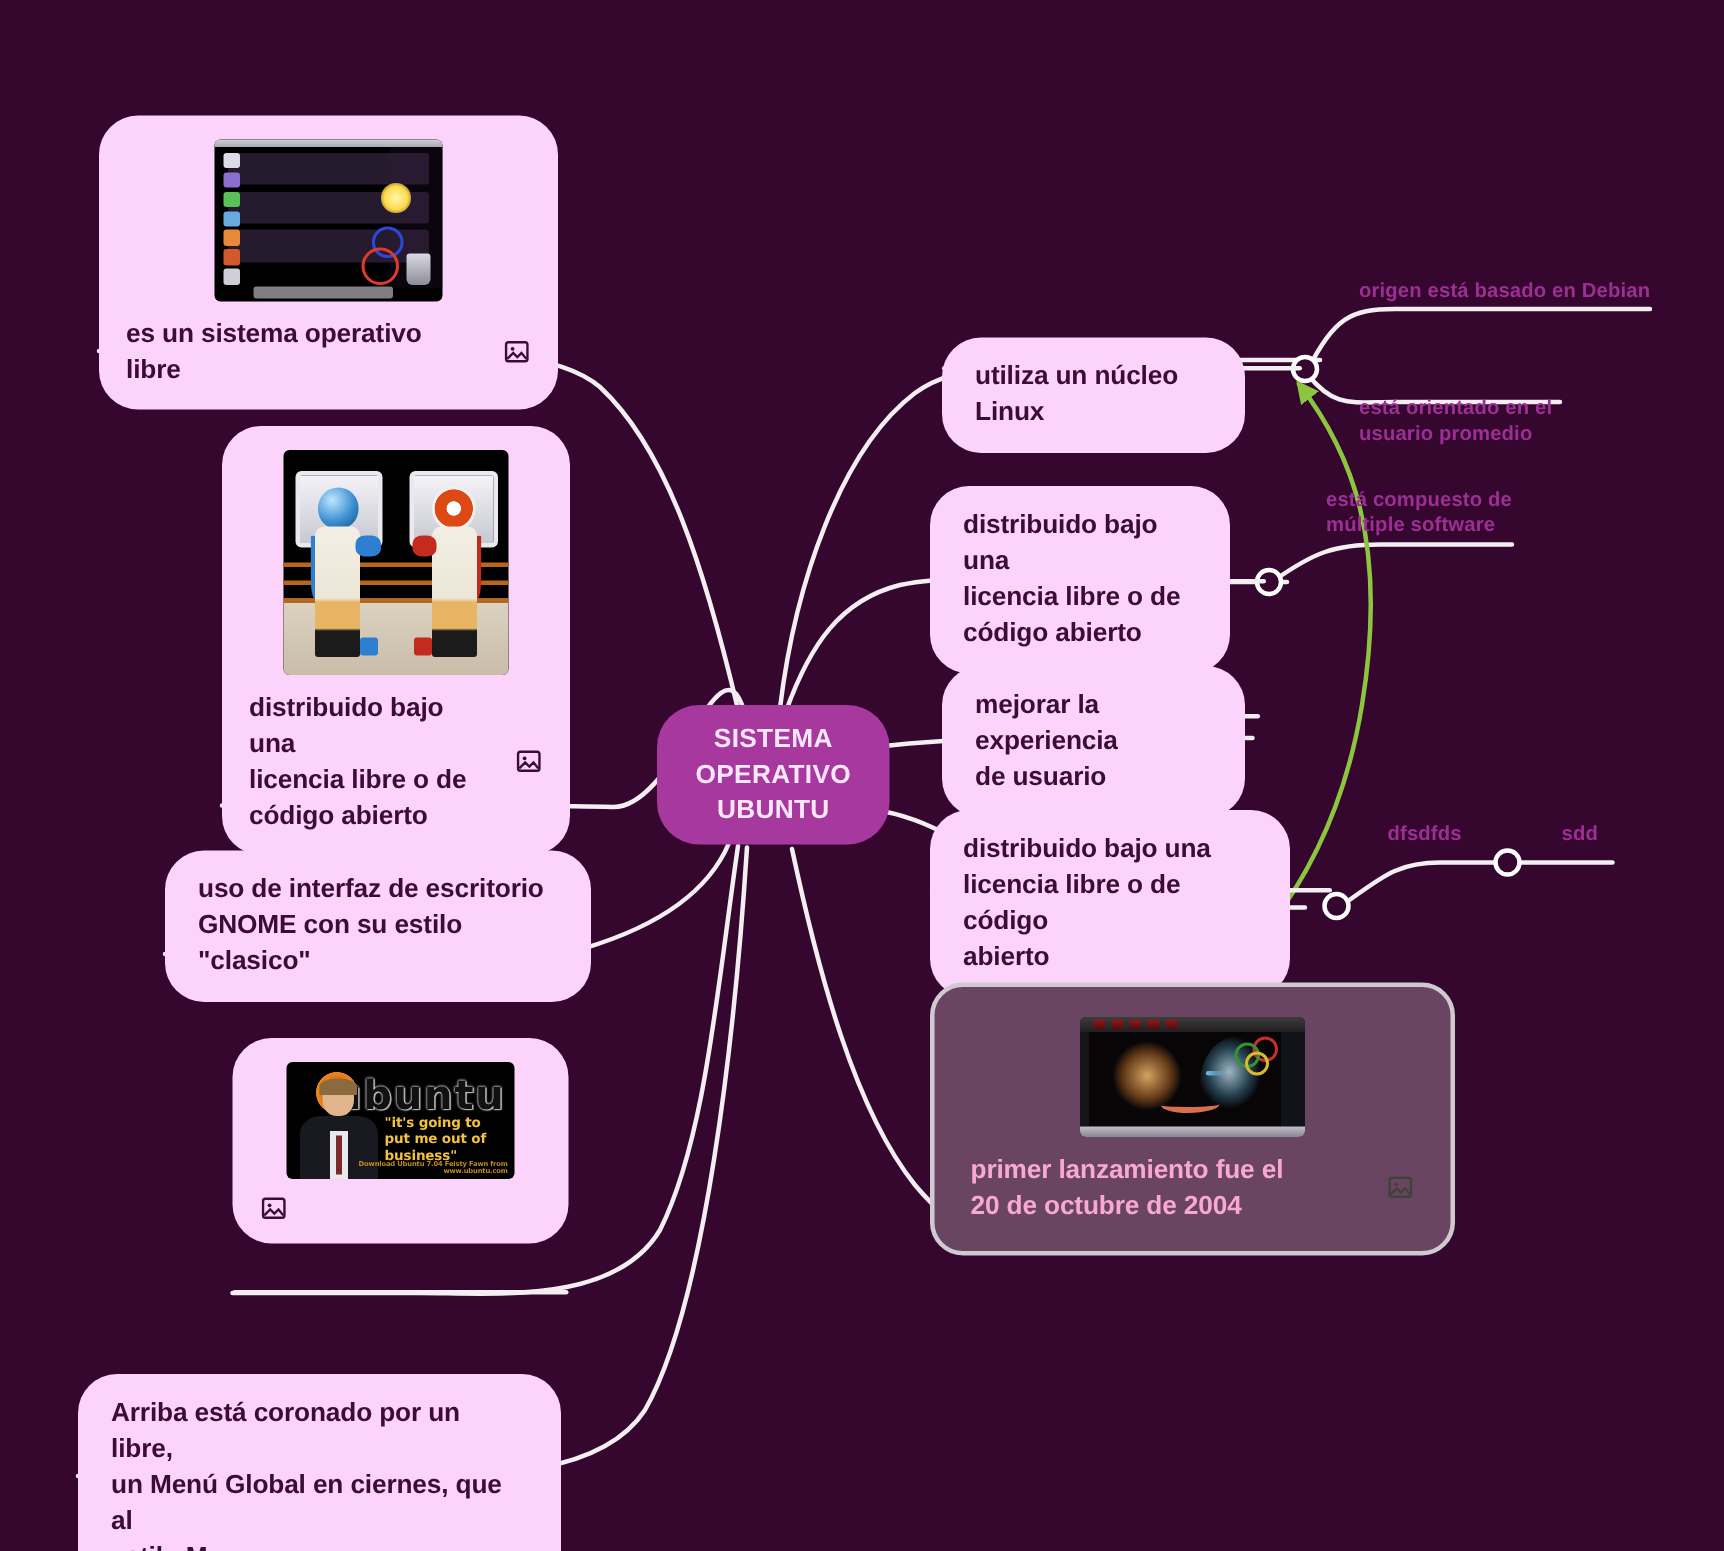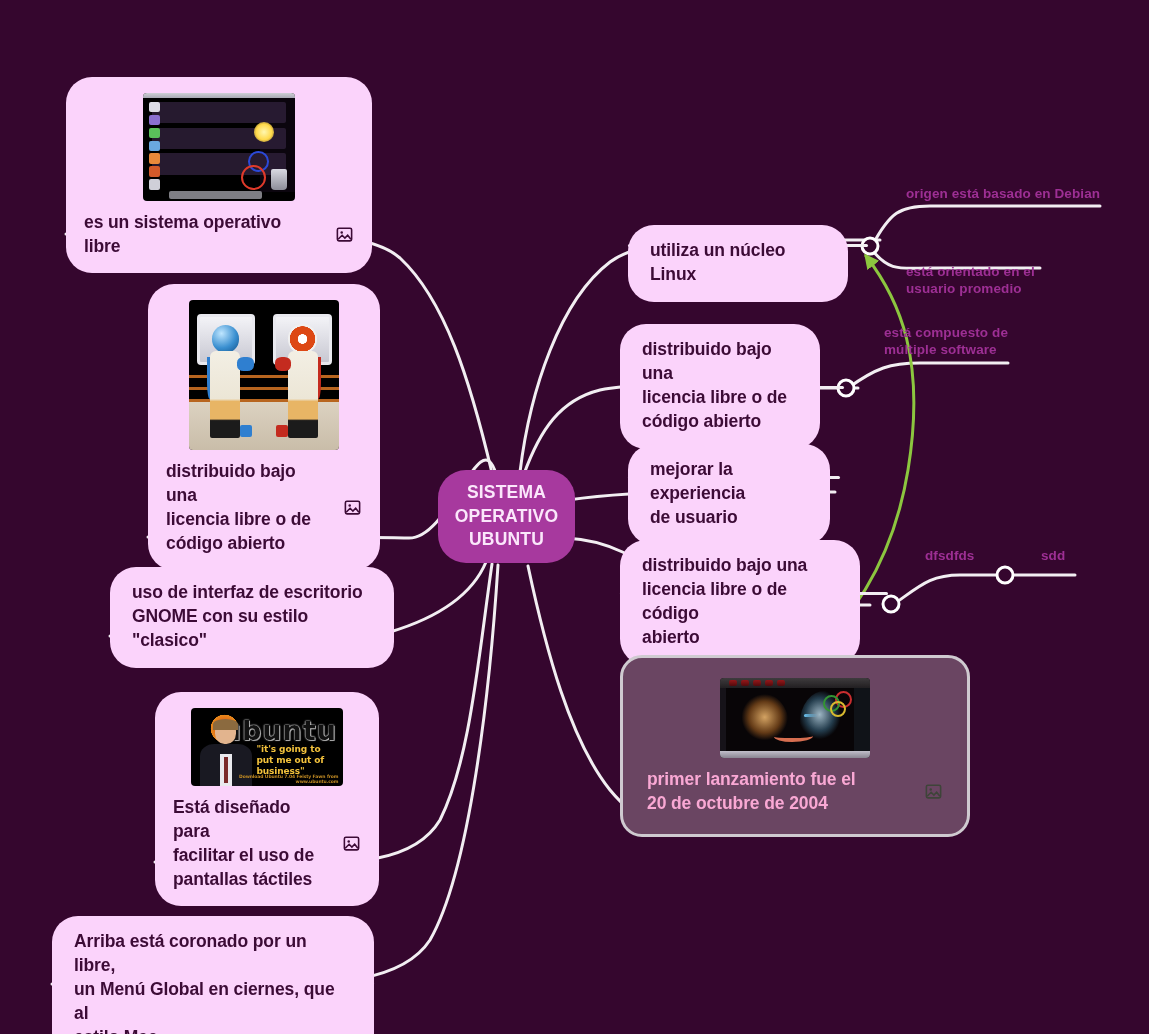--- a/index.html
+++ b/index.html
@@ -79,21 +79,21 @@
     height: 3px;
     background: #f2eef2;
     border-radius: 2px;
   }
 
   
   #root-node {
     position: absolute;
     left: 438px;
     top: 470px;
-    width: 137px;
+    width: 155px;
     height: 93px;
     background: #a7399e;
     border-radius: 28px;
     display: flex;
     align-items: center;
     justify-content: center;
     text-align: center;
     color: #fbe7fb;
     font-size: 17.5px;
     font-weight: bold;
@@ -494,40 +494,37 @@
             <div class="suit"></div>
             <div class="shirt"></div>
             <div class="tie"></div>
             <div class="head"></div>
             <div class="hair"></div>
           </div>
         <div class="credit">Download Ubuntu 7.04 Feisty Fawn from www.ubuntu.com</div>
       </div>
     </div>
     <div class="caption-row">
-      <span class="label">Está diseñado para
-facilitar el uso de
-pantallas táctiles</span>
       <span class="picon">
         <svg viewBox="0 0 24 24" fill="none" stroke="currentColor" stroke-width="2">
           <rect x="3" y="4" width="18" height="16" rx="2"></rect>
           <circle cx="8.5" cy="9.5" r="1.6" fill="currentColor" stroke="none"></circle>
           <path d="M4 18l5-5 3.5 3.5L16 13l4 5"></path>
         </svg>
       </span>
     </div>
   </div>
 
   <div class="node text" id="node-menu-mac" style="left:52px; top:889px; width:322px;">
     <span class="label">Arriba está coronado por un libre,
 un Menú Global en ciernes, que al
 estilo Mac</span>
   </div>
 
-  <div class="node text" id="node-nucleo-linux" style="left:628px; top:198px; width:220px;">
+  <div class="node text" id="node-nucleo-linux" style="left:628px; top:198px; width:202px;">
     <span class="label">utiliza un núcleo Linux</span>
   </div>
 
   <div class="node text" id="node-distribuido-der1" style="left:620px; top:297px; width:200px;">
     <span class="label">distribuido bajo una
 licencia libre o de
 código abierto</span>
   </div>
 
   <div class="node text" id="node-mejorar" style="left:628px; top:417px; width:202px;">

